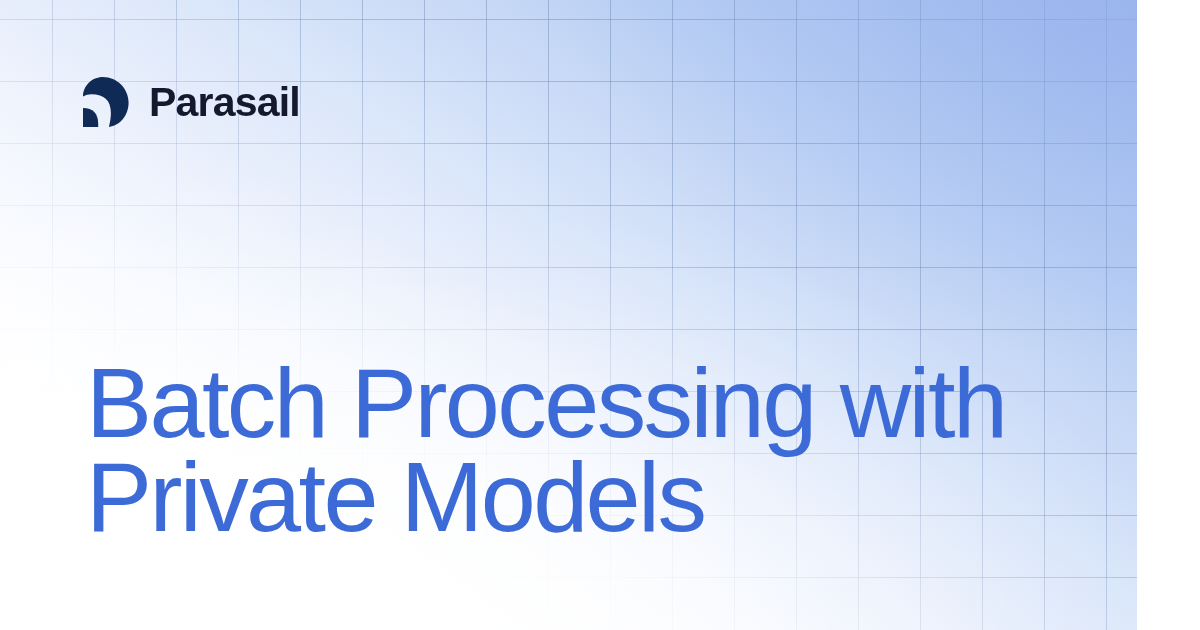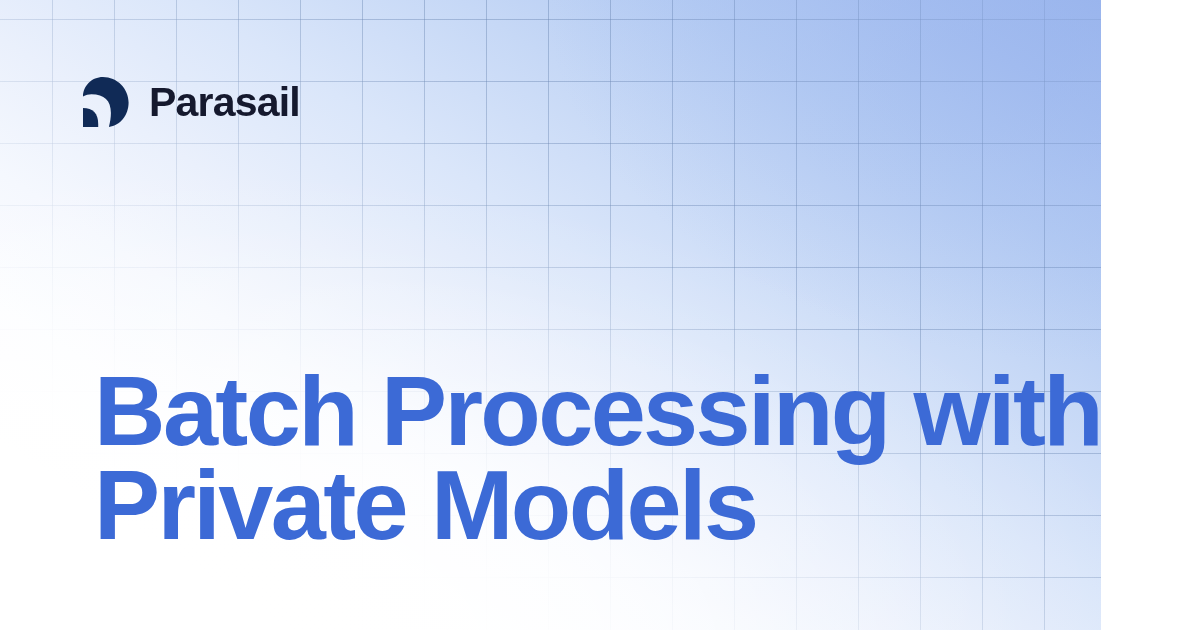--- a/index.html
+++ b/index.html
@@ -14,20 +14,21 @@
     font-family: "Liberation Sans", sans-serif;
     background: #ffffff;
   }
 
   #og-card {
     position: relative;
     width: 1101px;
     height: 630px;
     overflow: hidden;
     background: #ffffff;
+    padding-left: 36px;
   }
 
   
 
   
   .bg-gradient {
     position: absolute;
     inset: 0;
     background:
       linear-gradient(213deg,
@@ -134,24 +135,24 @@
     white-space: nowrap;
   }
 
   
 
   .headline {
     position: absolute;
     left: 82px;
     top: 352px;
     width: 1020px;
-    margin: 12px;
+    margin: 4px;
     font-family: "Liberation Sans", sans-serif;
     font-size: 99px;
-    font-weight: bold;
+    font-weight: normal;
     line-height: 94px;
     letter-spacing: -2.6px;
     color: #3c6ad6;
     white-space: pre-line;
   }
 </style>
 </head>
 <body>
 
 <div id="og-card">

